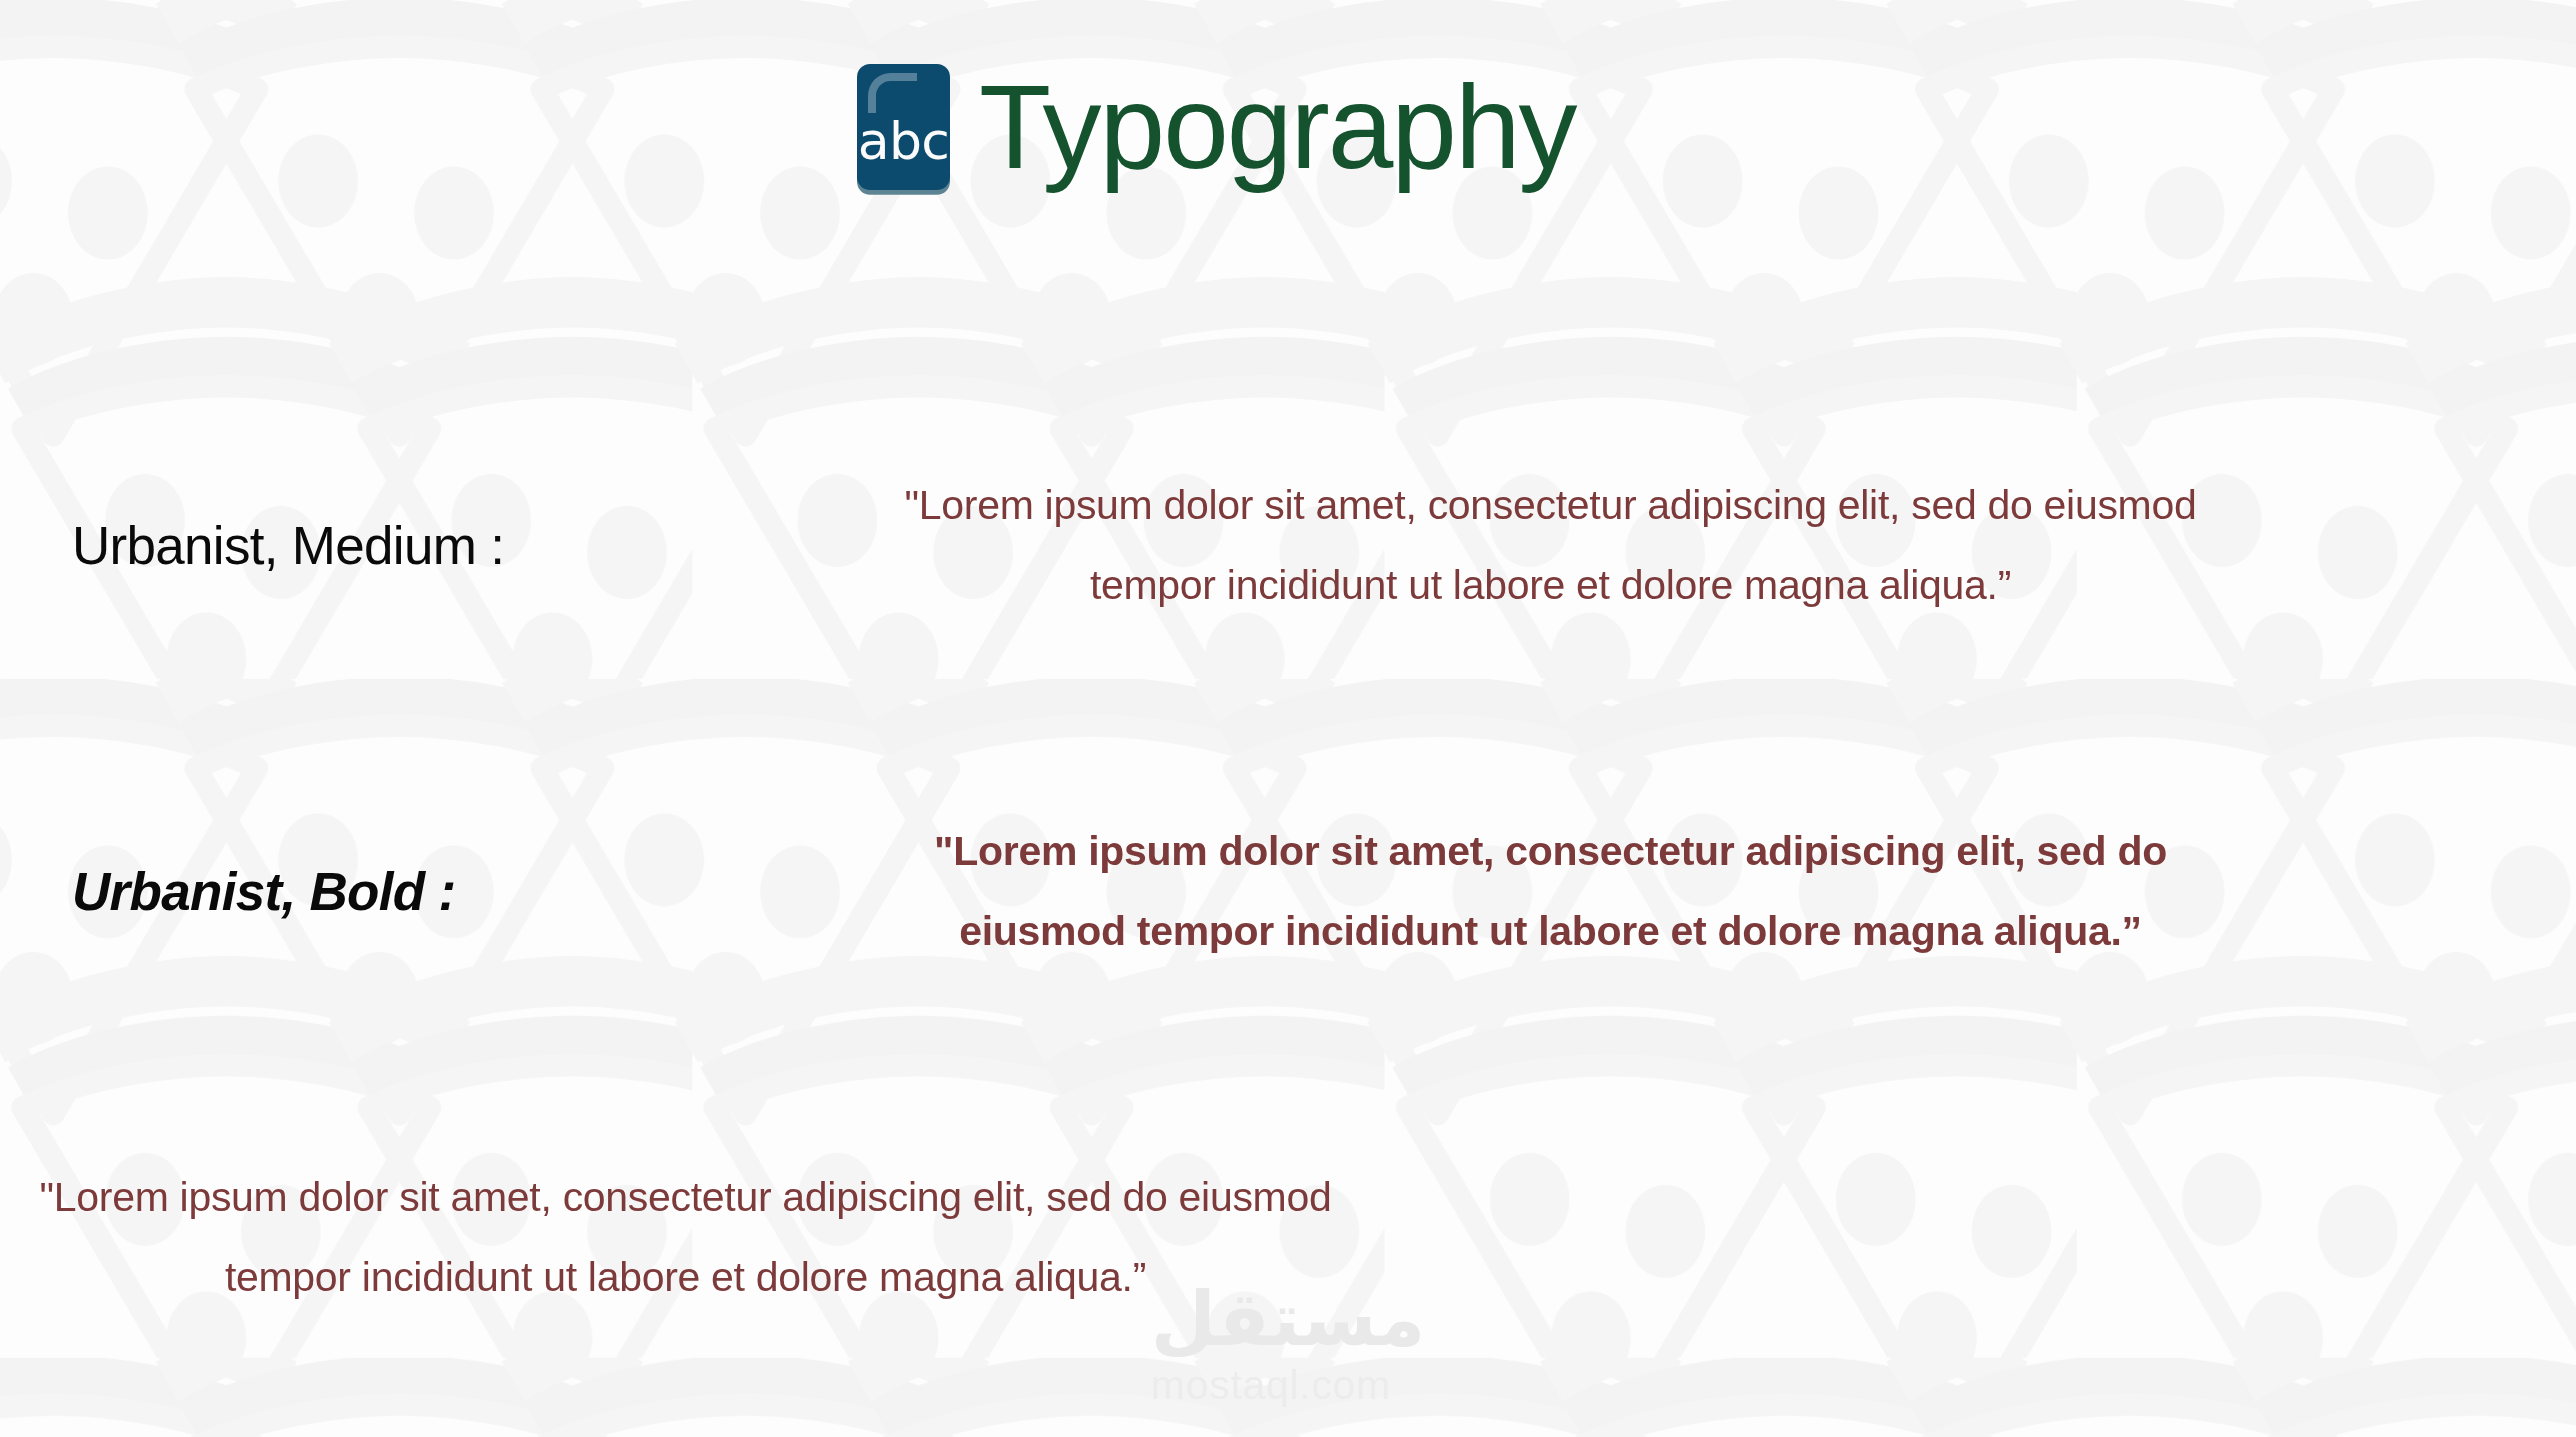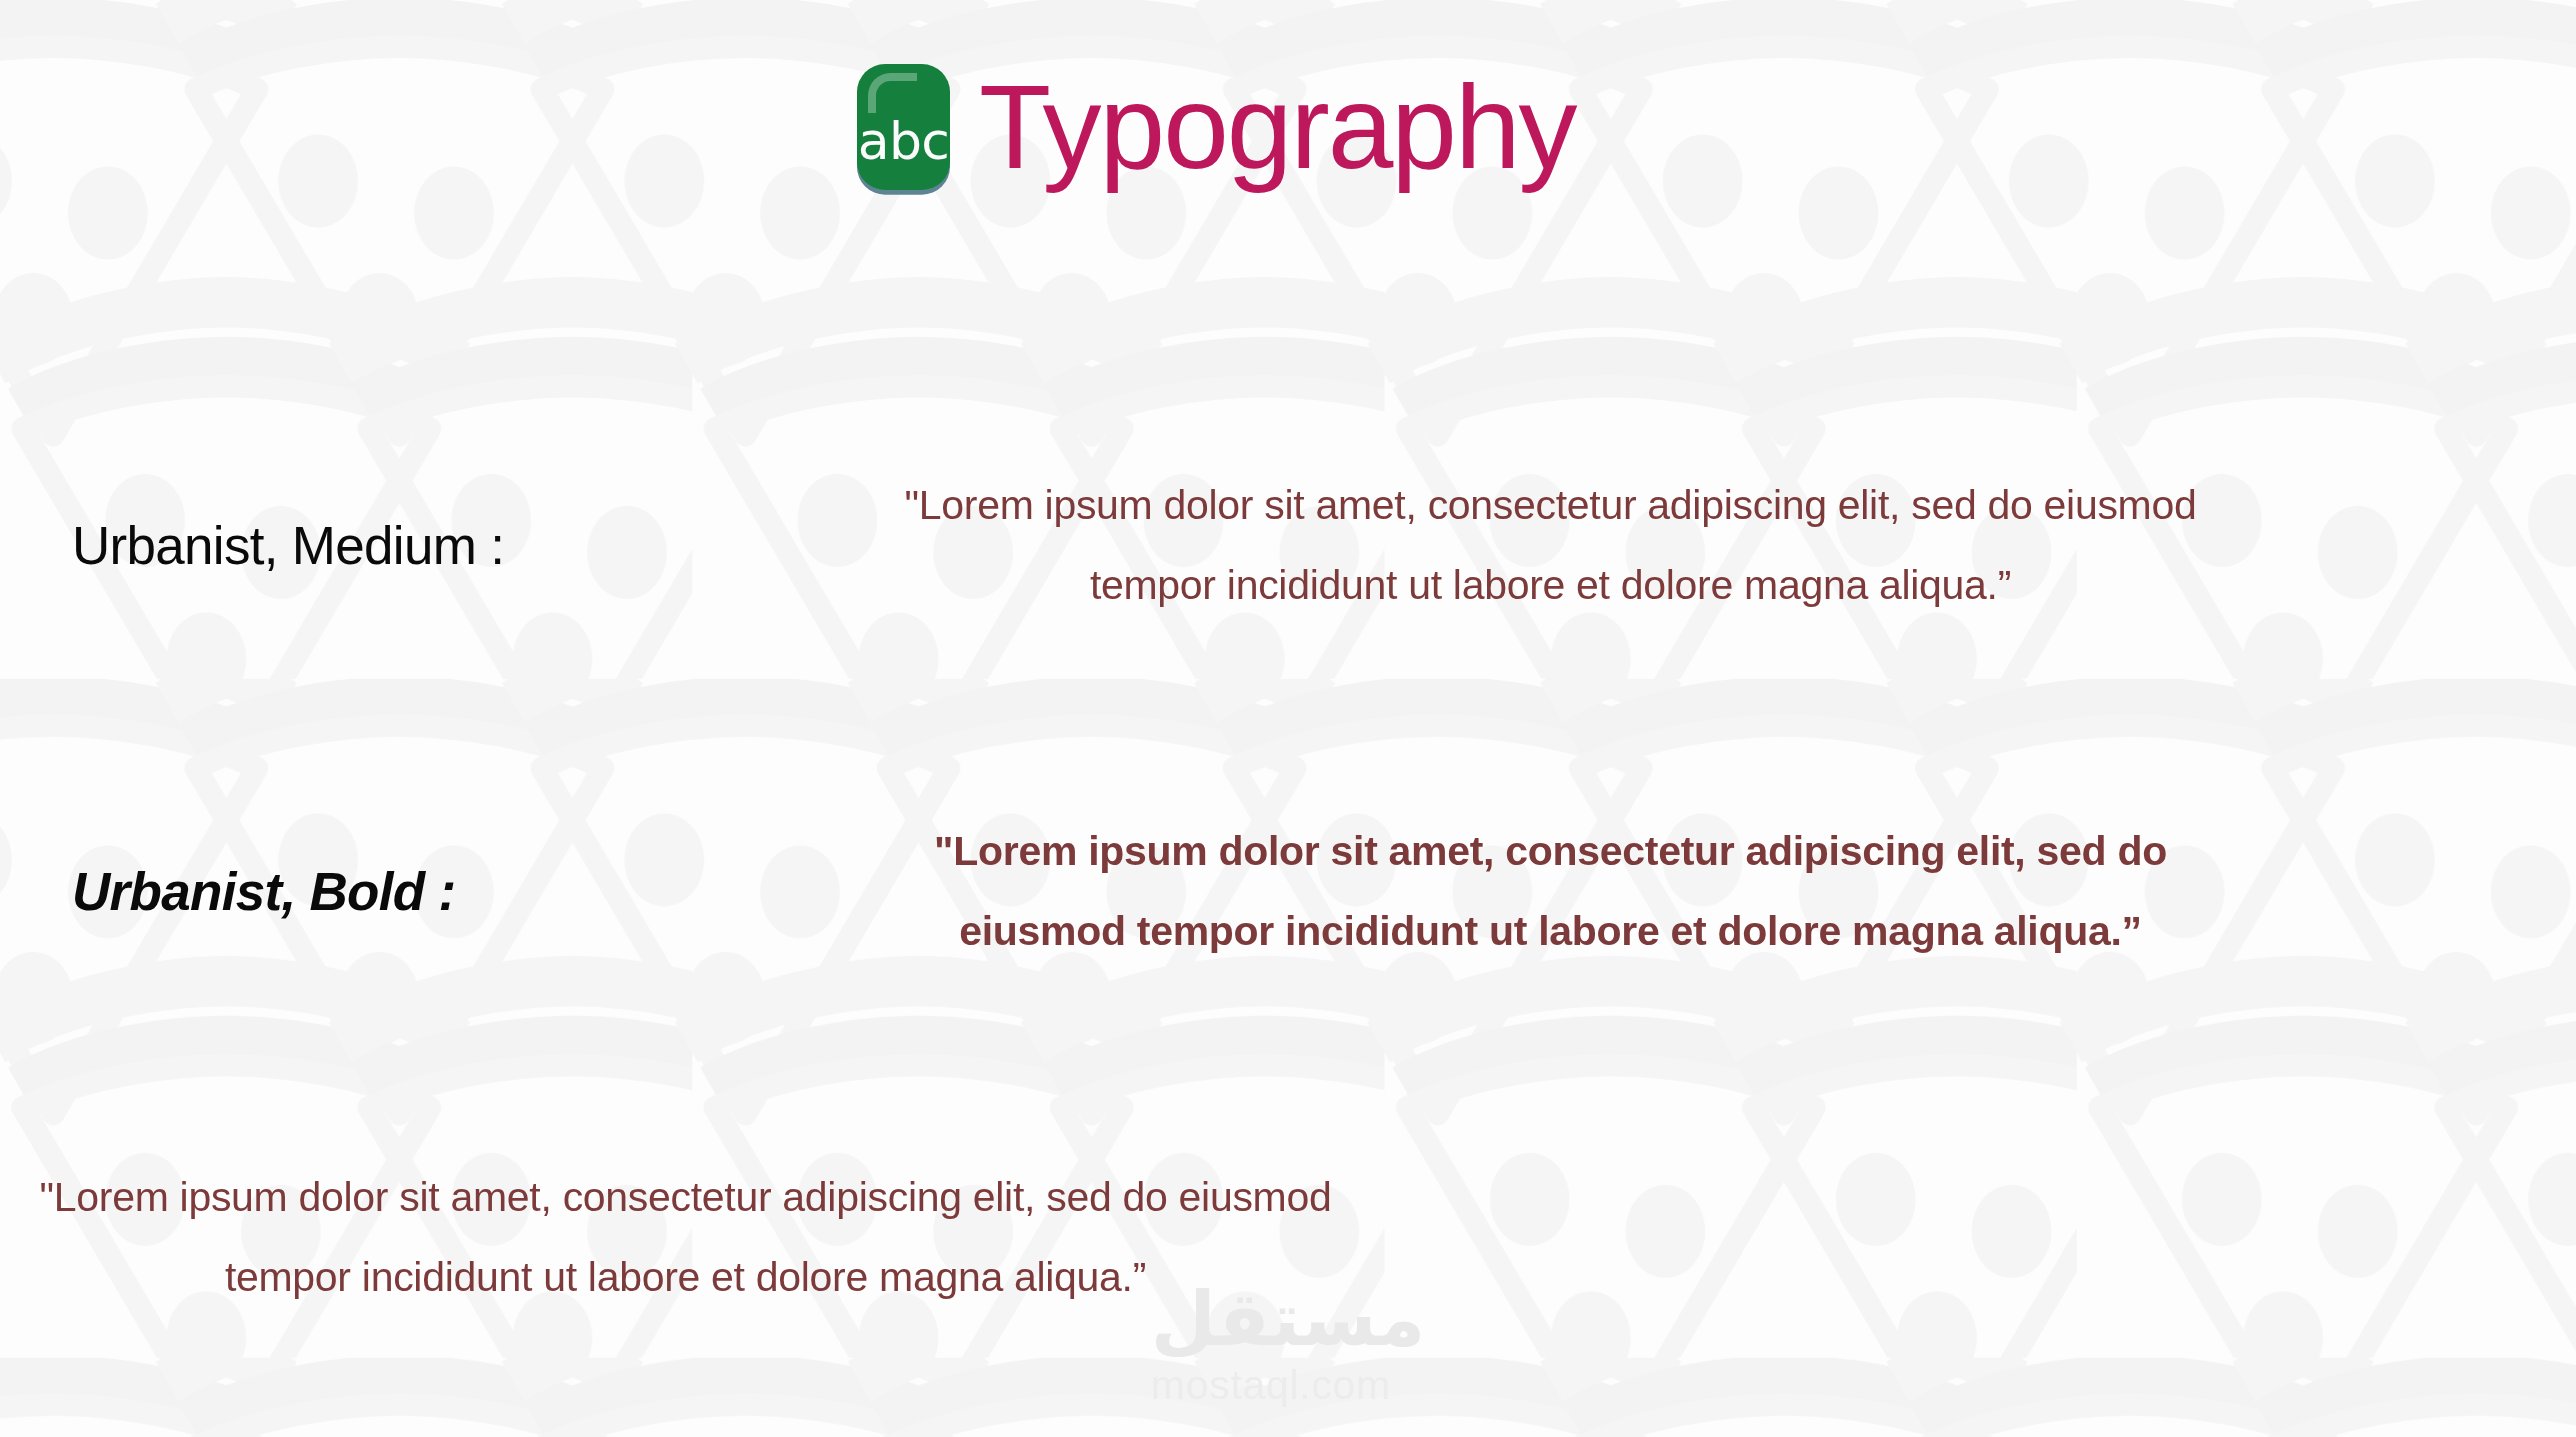--- a/index.html
+++ b/index.html
@@ -34,22 +34,22 @@
     top: 64px;
     display: flex;
     align-items: center;
     gap: 29px;
     z-index: 3;
   }
   .abc-icon {
     position: relative;
     width: 93px;
     height: 126px;
-    border-radius: 28px;
-    background: #15803d;
+    border-radius: 13px;
+    background: #0c4a6e;
     box-shadow: 0 4.7px 0 0 #5d8493;
     overflow: hidden;
     flex: 0 0 auto;
   }
   .abc-icon .glare {
     position: absolute;
     left: 10.7px;
     top: 9.3px;
     width: 49px;
     height: 40px;
@@ -64,21 +64,21 @@
     bottom: 22.6px;
     text-align: center;
     color: #fbfbfb;
     font-family: "DejaVu Sans", sans-serif;
     font-size: 52px;
     font-weight: 400;
     letter-spacing: -0.7px;
     line-height: 1;
   }
   .page-title {
-    color: #be185d;
+    color: #14532d;
     font-family: "Liberation Sans", sans-serif;
     font-size: 118px;
     font-weight: 400;
     letter-spacing: -2px;
     line-height: 1;
     white-space: nowrap;
   }
 
   
   .rows {

